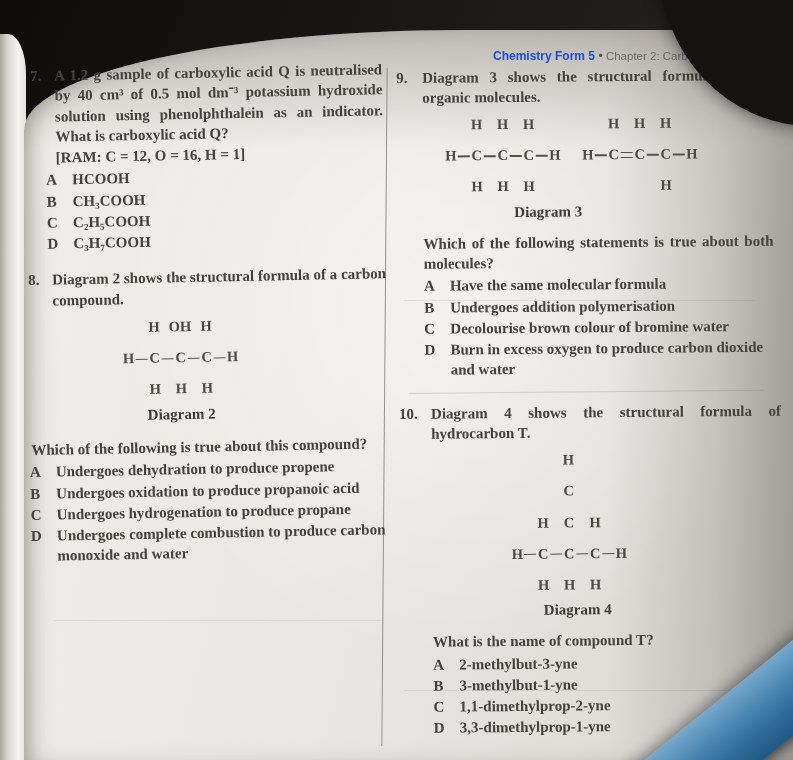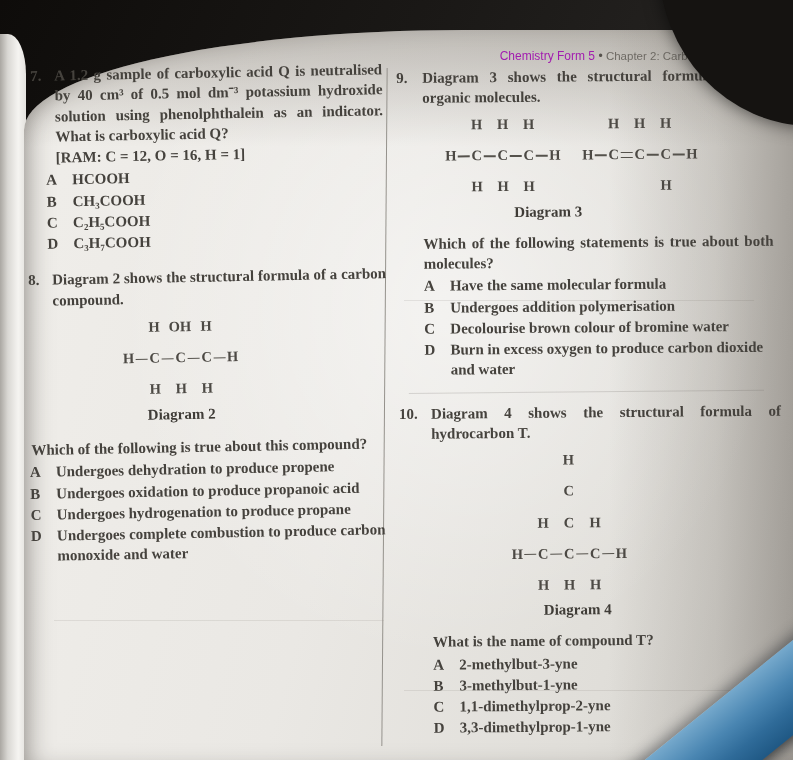--- a/index.html
+++ b/index.html
@@ -38,21 +38,21 @@
     position:absolute;right:-36px;top:-44px;width:170px;height:170px;
     background:#151311;border-bottom-left-radius:90% 95%;
     box-shadow:0 0 18px rgba(0,0,0,.6);
   }
   .bleedline{position:absolute;height:1px;background:rgba(120,115,108,.14);}
   
   .header{
     position:absolute;right:33px;top:49px;font-family:"Liberation Sans",sans-serif;
     color:#56524d;font-size:12px;white-space:nowrap;
   }
-  .header .course{font-weight:normal;color:#a21caf;margin-left:47px;}
+  .header .course{font-weight:bold;color:#1d4ed8;margin-left:47px;}
   .header .chapter{color:#6e6a64;font-size:11.5px;}
   
   .col{position:absolute;color:#45423d;font-size:15px;line-height:1.35;}
   .leftcol{left:30px;top:66px;width:352px;transform:rotate(-1.1deg);transform-origin:0 0;}
   .rightcol{left:396px;top:68px;width:382px;transform:rotate(-0.5deg);transform-origin:0 0;}
   .divider{
     position:absolute;left:384px;top:68px;width:1.3px;height:678px;
     background:#95928c;transform:rotate(0.45deg);
   }
   .qrow{display:flex;font-weight:bold;}

